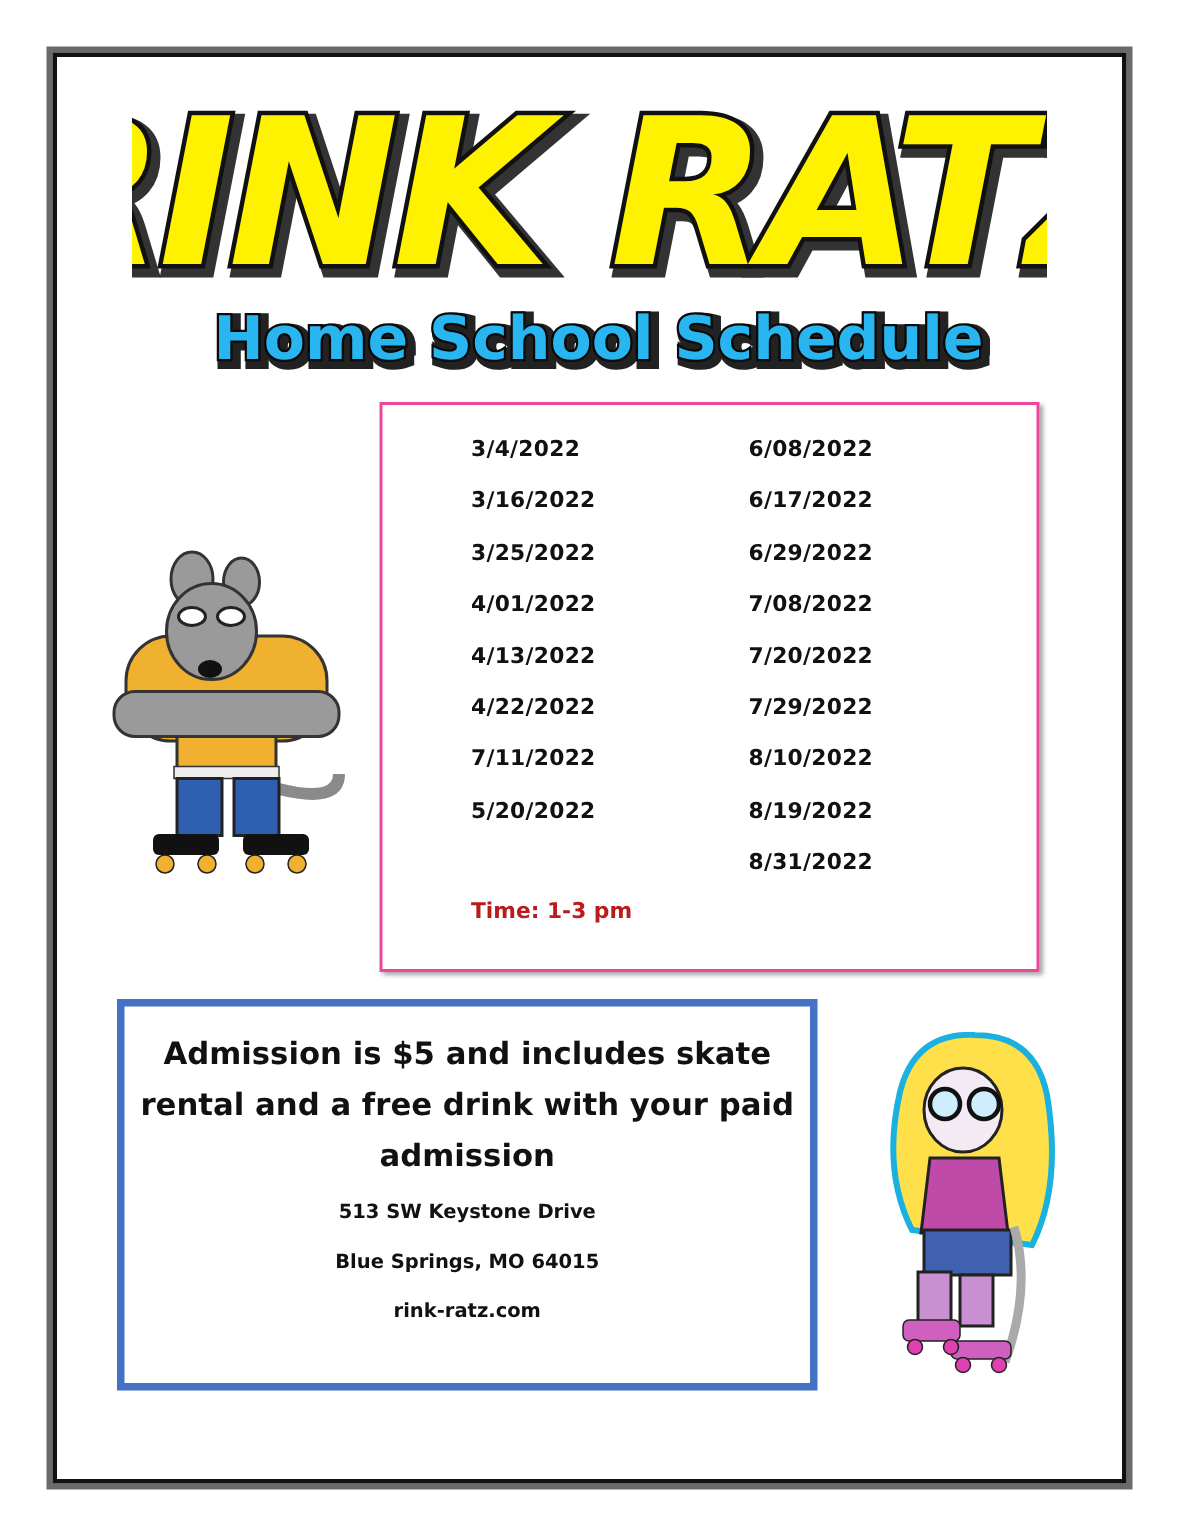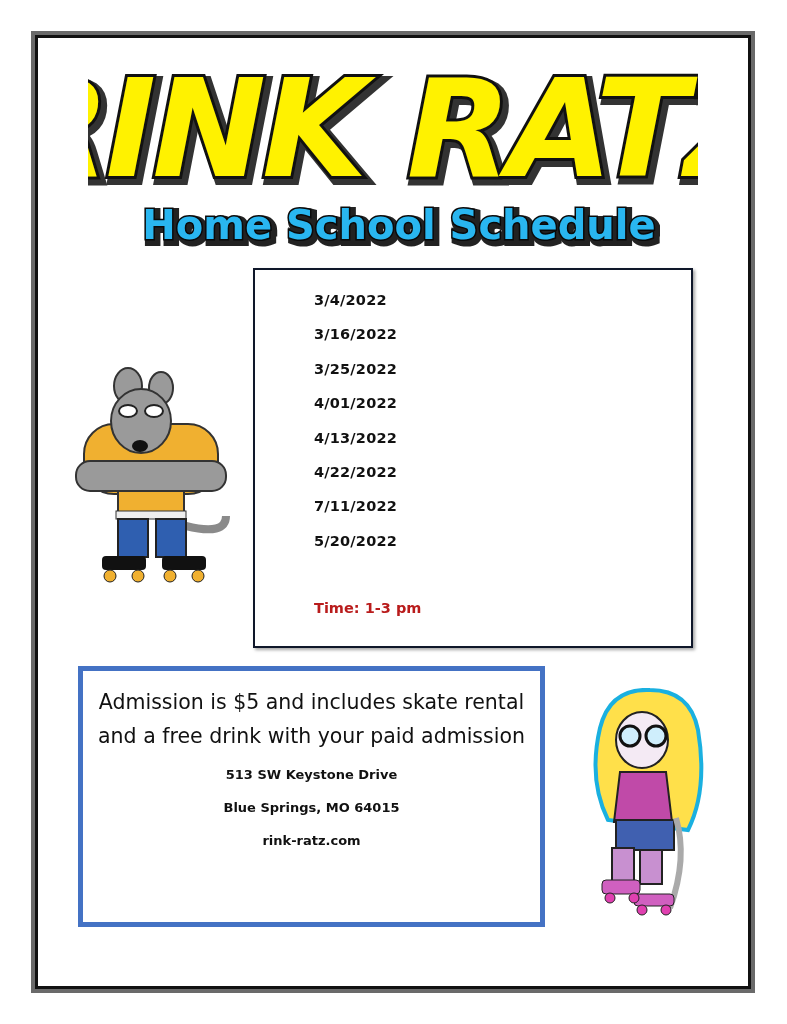--- a/index.html
+++ b/index.html
@@ -3,28 +3,28 @@
 <meta charset="utf-8">
 <style>
   html, body { margin:0; padding:0; background:#ffffff; }
   body { width:787px; height:1024px; position:relative; overflow:hidden; font-family:"DejaVu Sans", sans-serif; }
   .frame-outer { position:absolute; left:31px; top:31px; width:724px; height:962px; background:#6a6a6a; }
   .frame { position:absolute; left:35px; top:35px; width:716px; height:954px; background:#fff; border:3px solid #111; box-sizing:border-box; }
   .title { position:absolute; left:88px; top:52px; width:610px; height:140px; }
   .title svg { width:100%; height:100%; }
   .subtitle { position:absolute; left:140px; top:198px; width:520px; height:55px; }
   .subtitle svg { width:100%; height:100%; }
-  .schedule { position:absolute; left:253px; top:268px; width:440px; height:380px; background:#fff; border:2px solid #0f172a; box-shadow:2px 2px 3px rgba(0,0,0,0.35); box-sizing:border-box; }
+  .schedule { position:absolute; left:253px; top:268px; width:440px; height:380px; background:#fff; border:2px solid #ec4899; box-shadow:2px 2px 3px rgba(0,0,0,0.35); box-sizing:border-box; }
   .col { position:absolute; top:20px; }
   .col.left { left:59px; }
   .col.right { left:244px; }
   .date { font-family:"DejaVu Sans", sans-serif; font-weight:bold; font-size:14.5px; height:34.4px; line-height:20px; color:#111; letter-spacing:0.2px; }
   .time { position:absolute; left:59px; top:330px; font-weight:bold; font-size:14.5px; color:#b91c1c; }
   .info { position:absolute; left:78px; top:666px; width:467px; height:261px; border:5px solid #4472c4; box-sizing:border-box; text-align:center; background:#fff; }
-  .info .headline { margin-top:14px; font-weight:normal; font-size:20.5px; line-height:34px; color:#111; padding:0 8px; }
+  .info .headline { margin-top:14px; font-weight:bold; font-size:20.5px; line-height:34px; color:#111; padding:0 8px; }
   .info .line { font-weight:bold; font-size:13px; color:#111; line-height:15px; margin-top:18px; }
   .info .line.first { margin-top:14px; }
   .mascot { position:absolute; }
   .rat { left:66px; top:366px; width:170px; height:220px; }
   .girl { left:580px; top:688px; width:130px; height:228px; }
 </style>
 </head>
 <body>
 
 <div class="frame-outer"></div>
@@ -72,20 +72,31 @@
   <div class="col left">
     <div class="date">3/4/2022</div>
     <div class="date">3/16/2022</div>
     <div class="date">3/25/2022</div>
     <div class="date">4/01/2022</div>
     <div class="date">4/13/2022</div>
     <div class="date">4/22/2022</div>
     <div class="date">7/11/2022</div>
     <div class="date">5/20/2022</div>
   </div>
+  <div class="col right">
+    <div class="date">6/08/2022</div>
+    <div class="date">6/17/2022</div>
+    <div class="date">6/29/2022</div>
+    <div class="date">7/08/2022</div>
+    <div class="date">7/20/2022</div>
+    <div class="date">7/29/2022</div>
+    <div class="date">8/10/2022</div>
+    <div class="date">8/19/2022</div>
+    <div class="date">8/31/2022</div>
+  </div>
   <div class="time">Time: 1-3 pm</div>
 </div>
 
 <div class="info">
   <div class="headline">Admission is $5 and includes skate rental and a free drink with your paid admission</div>
   <div class="line first">513 SW Keystone Drive</div>
   <div class="line">Blue Springs, MO 64015</div>
   <div class="line">rink-ratz.com</div>
 </div>
 

